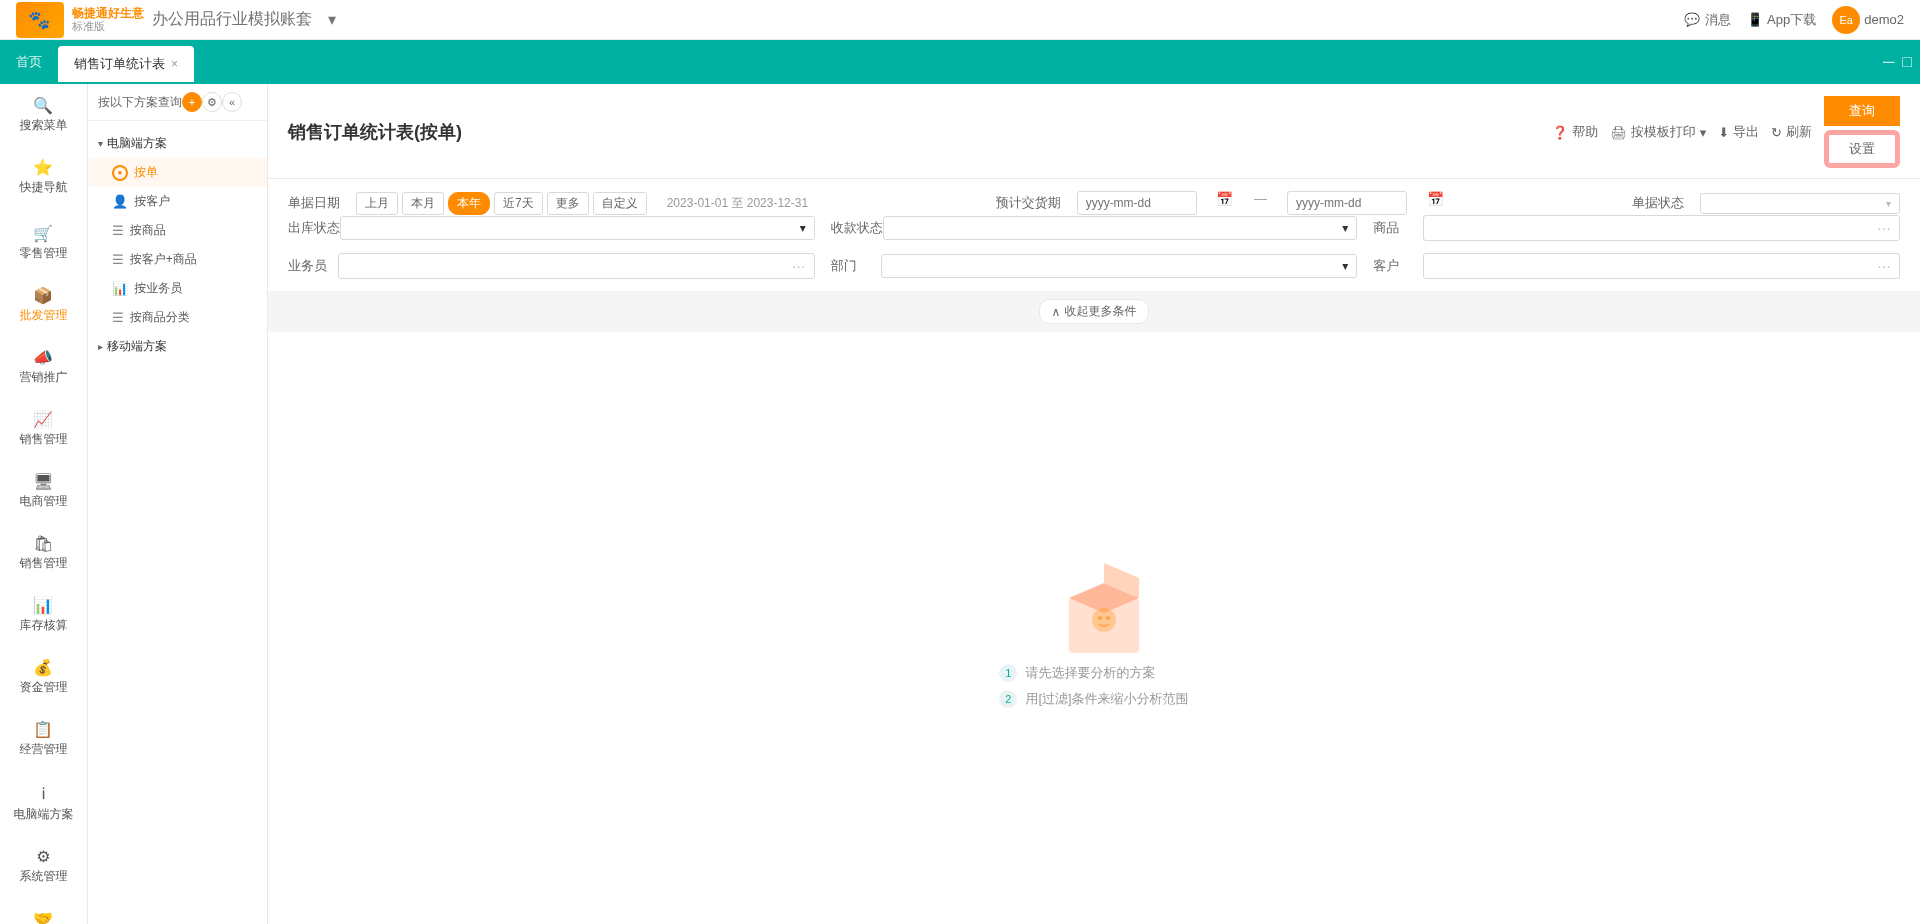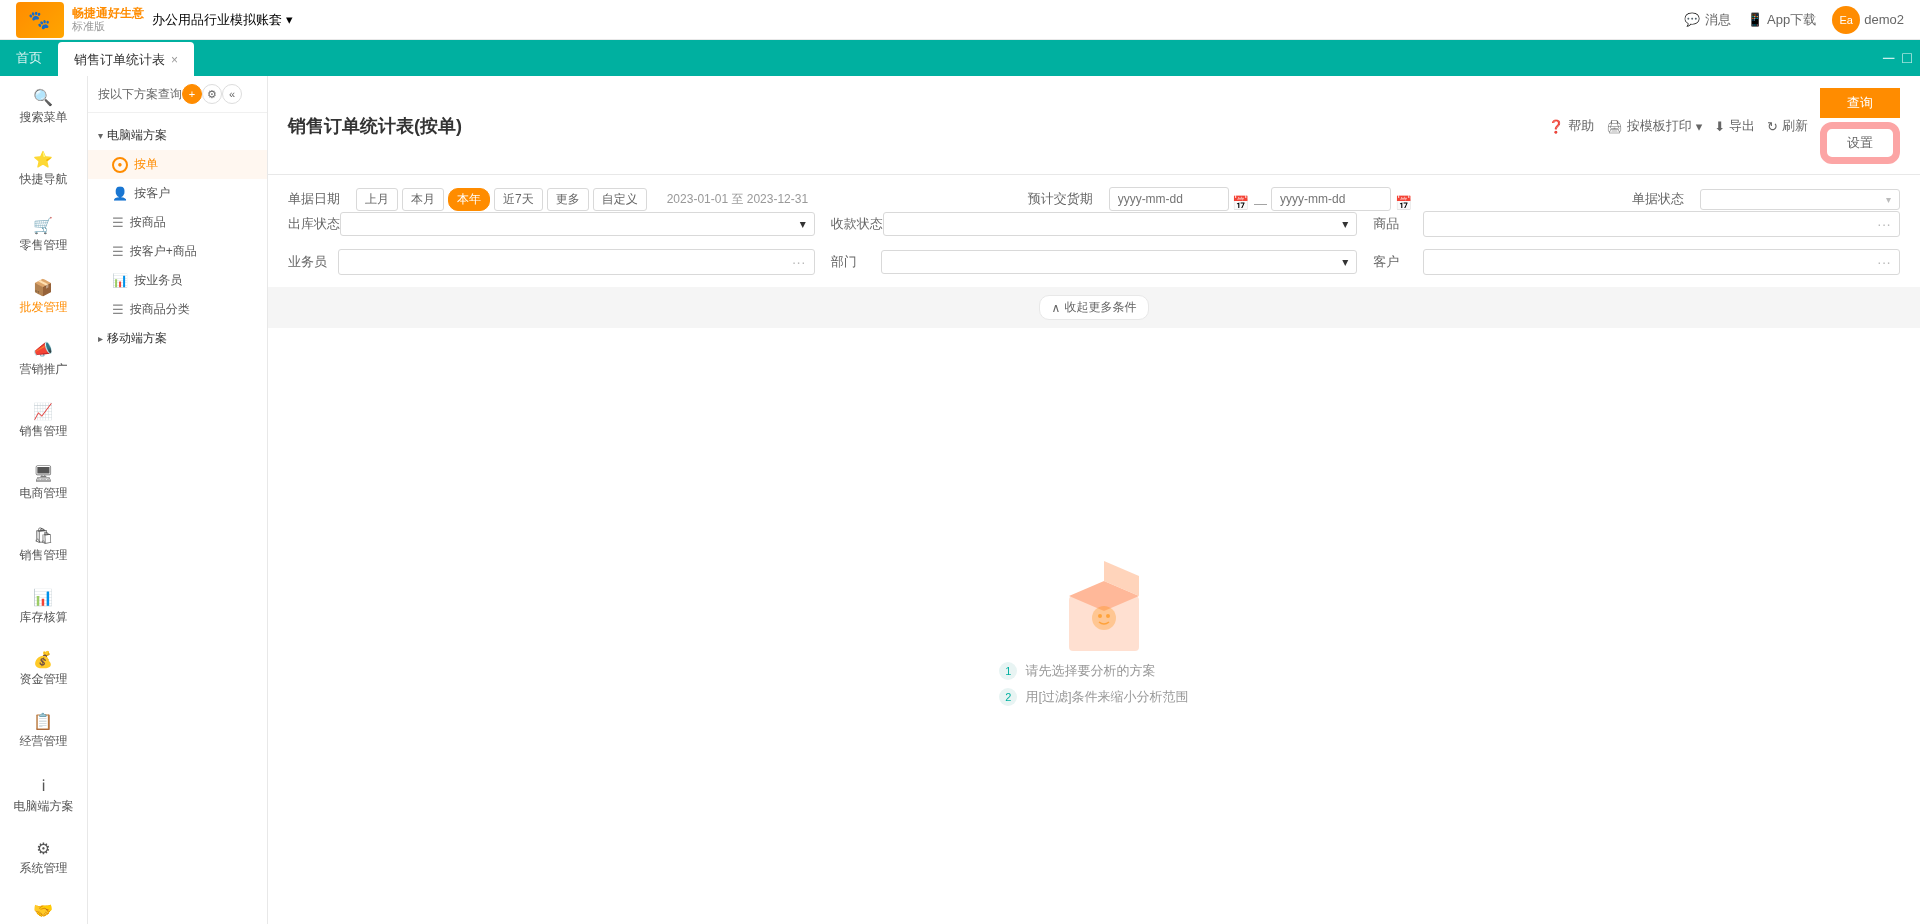--- a/index.html
+++ b/index.html
@@ -3,27 +3,27 @@
   <meta charset="utf-8">
   <style>
     * { box-sizing: border-box; margin: 0; padding: 0; }
     body { font-family: 'Microsoft YaHei', Arial, sans-serif; font-size: 13px; background: #f5f5f5; color: #333; display: flex; flex-direction: column; height: 924px; overflow: hidden; }
 
     
     .topbar { background: #fff; height: 40px; display: flex; align-items: center; justify-content: space-between; padding: 0 16px; border-bottom: 1px solid #e8e8e8; flex-shrink: 0; }
     .topbar-left { display: flex; align-items: center; gap: 8px; }
     .logo-box { width: 48px; height: 36px; background: linear-gradient(135deg, #ff8c00, #ffa500); border-radius: 4px; display: flex; align-items: center; justify-content: center; }
     .logo-icon { color: white; font-size: 18px; font-weight: bold; }
-    .app-selector { display: flex; align-items: center; gap: 4px; color: #000000; font-size: 13px; cursor: pointer; }
+    .app-selector { display: flex; align-items: center; gap: 16px; color: #737373; font-size: 16px; cursor: pointer; }
     .topbar-right { display: flex; align-items: center; gap: 16px; }
     .topbar-action { display: flex; align-items: center; gap: 4px; color: #666; font-size: 13px; cursor: pointer; }
     .user-avatar { width: 28px; height: 28px; border-radius: 50%; background: #ff8c00; display: flex; align-items: center; justify-content: center; color: white; font-size: 11px; }
 
     
-    .tabbar { background: #00b0a0; height: 36px; display: flex; align-items: center; padding: 0 0; flex-shrink: 0; }
+    .tabbar { background: #00b0a0; height: 44px; display: flex; align-items: center; padding: 0 0; flex-shrink: 0; }
     .tab-item { height: 40px; display: flex; align-items: center; padding: 0 16px; font-size: 13px; color: rgba(255,255,255,0.85); cursor: pointer; gap: 6px; }
     .tab-item.home { background: transparent; }
     .tab-item.active { background: #fff; color: #333; border-radius: 4px 4px 0 0; margin-top: 4px; height: 36px; }
     .tab-close { font-size: 12px; color: #999; cursor: pointer; }
     .tabbar-actions { margin-left: auto; display: flex; align-items: center; gap: 8px; padding-right: 8px; }
     .tabbar-btn { color: rgba(255,255,255,0.85); cursor: pointer; font-size: 16px; }
 
     
     .main { display: flex; flex: 1; overflow: hidden; }
 
@@ -85,21 +85,21 @@
     .collapse-bar { display: flex; justify-content: center; align-items: center; padding: 8px 0; background: #f5f5f5; }
     .collapse-btn { display: flex; align-items: center; gap: 4px; color: #666; font-size: 12px; cursor: pointer; border: 1px solid #e8e8e8; border-radius: 10px; padding: 3px 12px; background: #fff; }
 
     
     .empty-state { flex: 1; display: flex; flex-direction: column; align-items: center; justify-content: center; background: #fff; gap: 16px; }
     .empty-illustration { width: 100px; height: 100px; position: relative; }
     .empty-text-area { display: flex; flex-direction: column; gap: 8px; }
     .empty-hint { display: flex; align-items: center; gap: 8px; font-size: 13px; color: #999; }
     .hint-num { width: 18px; height: 18px; border-radius: 50%; background: #e8f4f3; color: #00b0a0; font-size: 11px; display: flex; align-items: center; justify-content: center; flex-shrink: 0; }
     .query-btn { background: #ff8c00; color: white; border: none; border-radius: 0; padding: 6px 20px; font-size: 13px; cursor: pointer; }
-    .settings-btn { background: #fff; color: #666; border: 7px solid #fca5a5; border-radius: 12px; padding: 5px 20px; font-size: 13px; cursor: pointer; }
+    .settings-btn { background: #fff; color: #666; border: 5px solid #fca5a5; border-radius: 6px; padding: 5px 20px; font-size: 13px; cursor: pointer; }
   </style>
 </head>
 <body>
 
 <div class="topbar">
   <div class="topbar-left">
     <div class="logo-box">
       <span class="logo-icon">🐾</span>
     </div>
     <div style="display:flex;flex-direction:column;line-height:1.2">
@@ -294,21 +294,21 @@
             <button class="date-btn active">本年</button>
             <button class="date-btn">近7天</button>
             <button class="date-btn">更多</button>
             <button class="date-btn">自定义</button>
           </div>
           <span class="date-range-text">2023-01-01 至 2023-12-31</span>
 
           <div style="flex:1"></div>
 
           <span class="filter-label">预计交货期</span>
-          <div style="display:flex;align-items:flex-end;gap:4px">
+          <div style="display:flex;align-items:flex-start;gap:20px">
             <input class="filter-input" style="width: 120px;" placeholder="yyyy-mm-dd">
             <span class="cal-icon">📅</span>
             <span class="dash">—</span>
             <input class="filter-input" style="width: 120px;" placeholder="yyyy-mm-dd">
             <span class="cal-icon">📅</span>
           </div>
 
           <div style="flex:1"></div>
 
           <span class="filter-label">单据状态</span>

